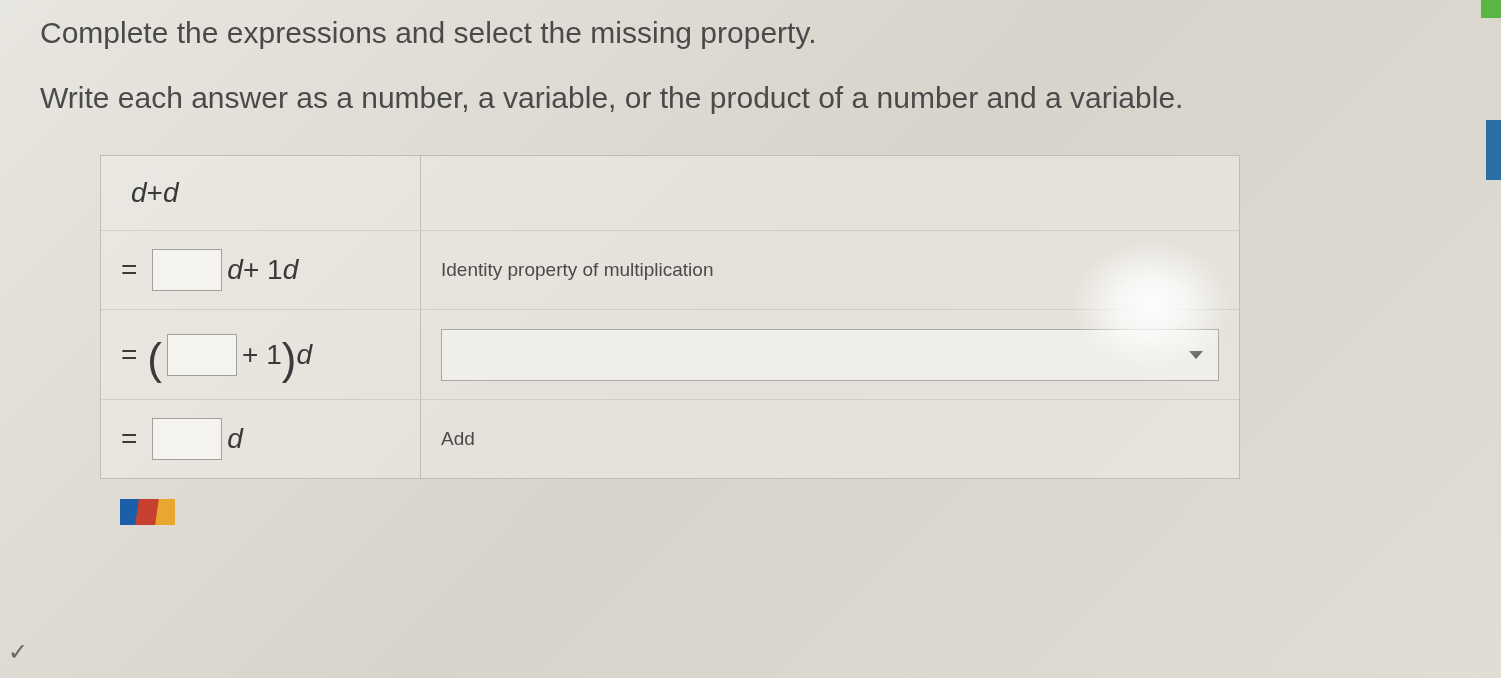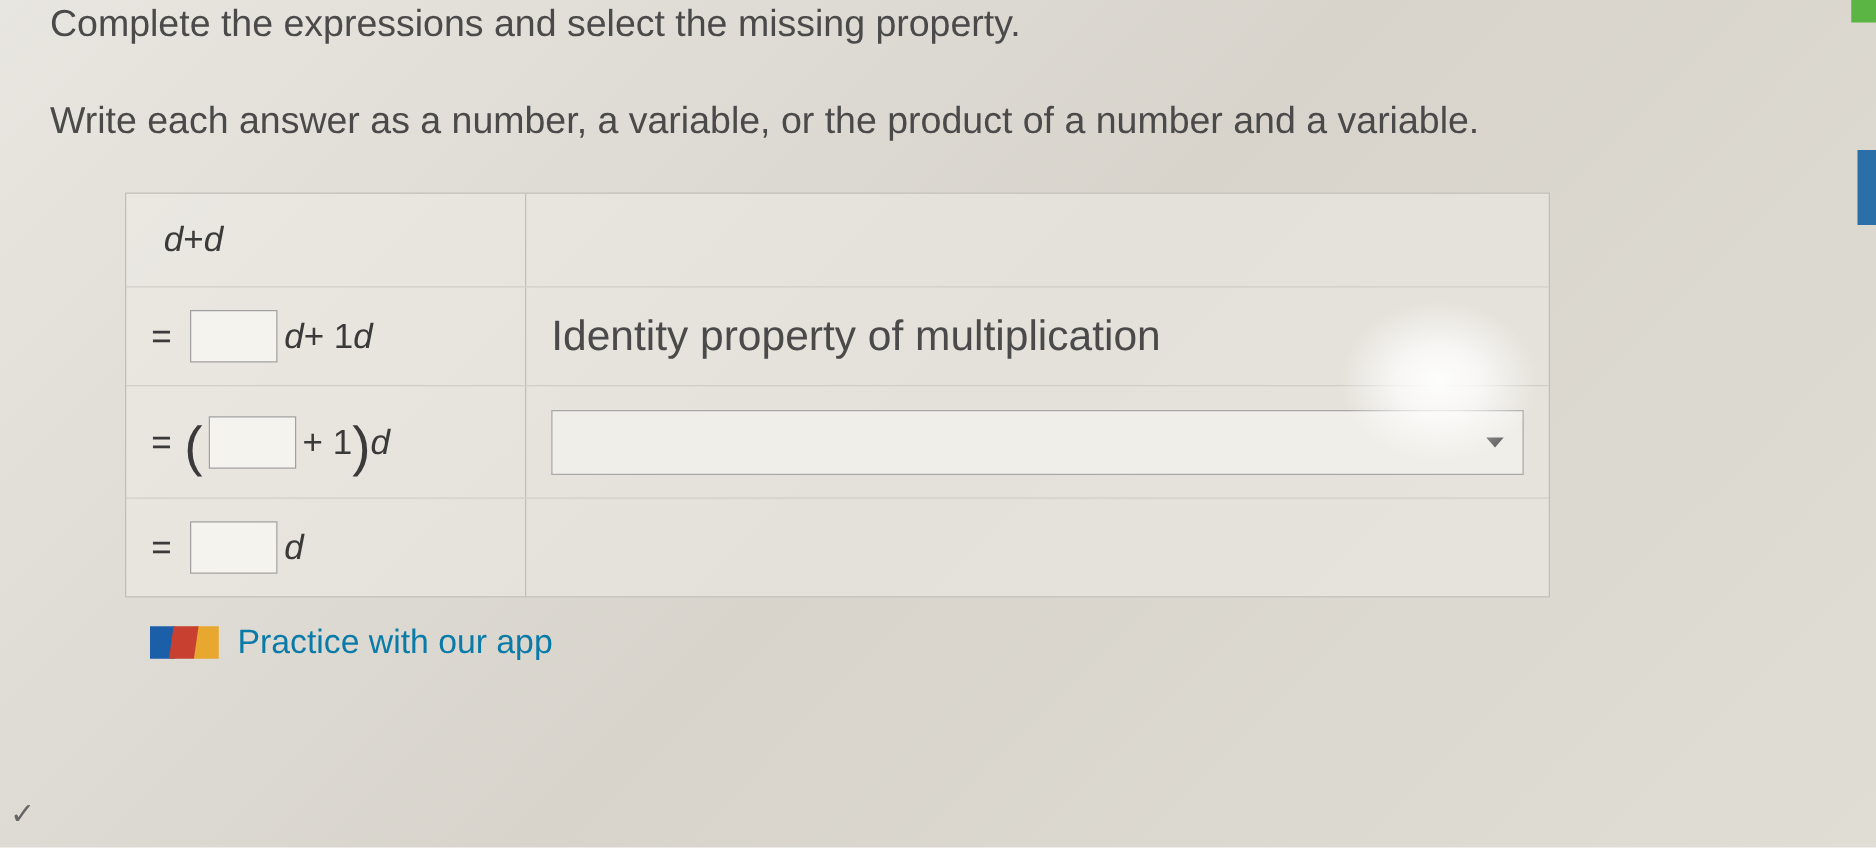--- a/index.html
+++ b/index.html
@@ -12,22 +12,22 @@
       background: linear-gradient(135deg, #e8e6e0 0%, #d8d4cc 50%, #e0ddd5 100%);
       width: 1501px;
       height: 678px;
       overflow: hidden;
       position: relative;
       padding: 0 40px;
     }
     .instruction-title {
       font-size: 30px;
       color: #4a4a4a;
-      padding-top: 3px;
-      margin-bottom: 37px;
+      padding-top: 16px;
+      margin-bottom: 25px;
       font-weight: 400;
     }
     .instruction-sub {
       font-size: 30px;
       color: #4a4a4a;
       line-height: 1.5;
       margin-bottom: 35px;
       font-weight: 400;
     }
     .table-container {
@@ -54,21 +54,21 @@
       font-style: italic;
     }
     .col-left.first-row {
       padding-left: 30px;
     }
     .col-right {
       flex: 1;
       padding: 18px 20px;
       display: flex;
       align-items: center;
-      font-size: 34px;
+      font-size: 19px;
       color: #4a4a4a;
       font-style: normal;
     }
     .math-eq {
       font-style: normal;
       margin-right: 10px;
     }
     .blank-input {
       width: 70px;
       height: 42px;
@@ -215,27 +215,27 @@
       </div>
     </div>
   </div>
 
   <div class="table-row" style="border-bottom:none;">
     <div class="col-left">
       <span class="math-eq">=</span>
       <input type="text" class="blank-input" style="">
       <span class="var-d">d</span>
     </div>
+    <div class="col-right">Add</div>
   </div>
 
 </div>
 
 <div class="practice-link">
   <span class="logo-block">
     <span class="logo-sq logo-blue"></span>
     <span class="logo-sq logo-red"></span>
     <span class="logo-sq logo-yellow"></span>
   </span>
-  <span>Practice with our app</span>
 </div>
 
 <div class="check-mark">✓</div>
 <div class="glare"></div>
 
 </body></html>

